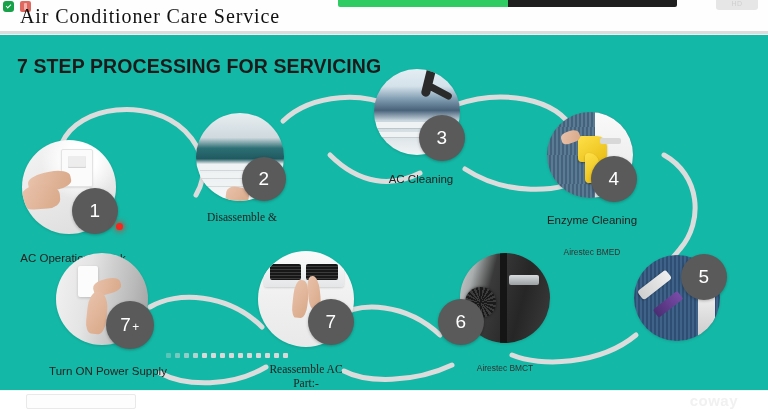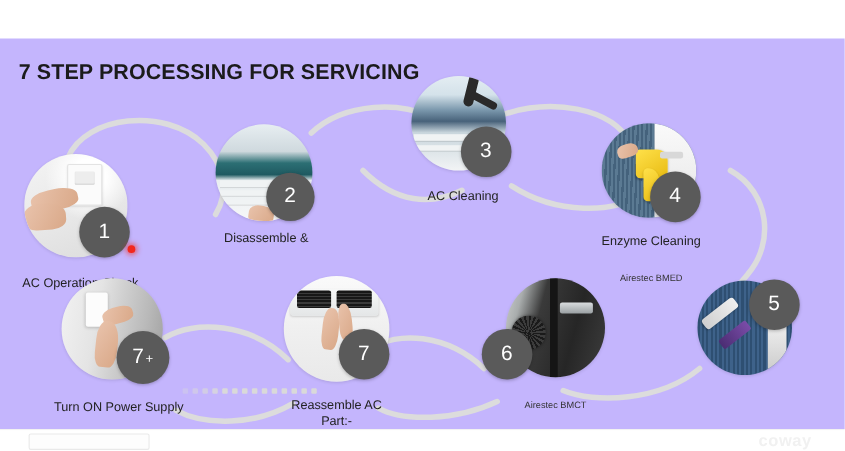--- a/index.html
+++ b/index.html
@@ -39,21 +39,21 @@
   }
   .site-title {
     position:absolute; left:20px; top:5px;
     font-family:"Liberation Serif", serif;
     font-size:20px; color:#111; letter-spacing:.9px; white-space:nowrap;
   }
   .chrome-rule { position:absolute; left:0; top:31px; width:768px; height:3px; background:#dcdcdc; }
   .chrome-rule2{ position:absolute; left:0; top:34px; width:768px; height:1px; background:#f0f0f0; }
 
   
-  .slide { position:absolute; left:0; top:35px; width:768px; height:355px; background:#c4b5fd; overflow:hidden; }
+  .slide { position:absolute; left:0; top:35px; width:768px; height:355px; background:#14b8a6; overflow:hidden; }
   .slide-title {
     position:absolute; left:17px; top:20px;
     font-size:19.5px; font-weight:bold; color:#1b1b1b; letter-spacing:.1px;
   }
 
   
   .ribbons { position:absolute; left:0; top:0; width:768px; height:355px; }
 
   
   .step { position:absolute; }
@@ -73,21 +73,21 @@
   }
   .badge .plus { font-size:12px; align-self:center; margin-left:1px; margin-top:3px; }
   .dot-red {
     position:absolute; width:7px; height:7px; border-radius:50%;
     background:#f2281e; box-shadow:0 0 5px 2px rgba(242,40,30,.55);
   }
   .caption {
     position:absolute; text-align:center; color:#222; font-size:11.5px; line-height:13.5px;
     white-space:nowrap;
   }
-  .caption.wrap { white-space:normal; }
+  .caption.wrap { white-space:normal;font-family:Liberation Serif, serif; }
   .subcaption { position:absolute; text-align:center; color:#333; font-size:8.4px; white-space:nowrap; }
 
   
   .p-switch-white {
     background:
       radial-gradient(circle at 62% 22%, #ffffff 0 17%, rgba(255,255,255,0) 42%),
       linear-gradient(160deg,#f4f4f4 0%, #e8e8e8 55%, #dcdcdc 100%);
   }
   .sw-plate{ position:absolute; left:42%; top:10%; width:34%; height:40%; background:#fbfbfb; border:1px solid #e3e3e3; border-radius:2px; box-shadow:0 1px 2px rgba(0,0,0,.10);}
   .sw-rocker{ position:absolute; left:49%; top:17%; width:19%; height:13%; background:#ededed; border-radius:1px; box-shadow:inset 0 -1px 1px rgba(0,0,0,.12);}
@@ -147,20 +147,38 @@
   
   .bottombar { position:absolute; left:0; top:390px; width:768px; height:20px; background:#fff; border-top:1px solid #f2f2f2; }
   .bb-btn { position:absolute; left:26px; top:3px; width:110px; height:15px; border:1px solid #e9e9e9; border-radius:2px; background:#fdfdfd; }
   .watermark { position:absolute; right:30px; top:1px; font-size:15px; font-weight:bold; color:#f1f1f1; letter-spacing:.5px; }
 </style>
 </head>
 <body>
 
 <div id="root">
 
+  <div class="chrome">
+    <div class="chrome-icons">
+      <span class="ico-sq ico-green"></span>
+      <span class="ico-sq ico-red"></span>
+    </div>
+
+    <div class="pill-bar">
+      <div class="pill-green"></div>
+      <div class="pill-dark"></div>
+    </div>
+
+    <div class="chip-right">HD</div>
+
+    <div class="site-title">Air Conditioner Care Service</div>
+
+    <div class="chrome-rule"></div>
+    <div class="chrome-rule2"></div>
+  </div>
 
   <div class="slide">
 
     <div class="slide-title">7 STEP PROCESSING FOR SERVICING</div>
 
     <svg class="ribbons" viewBox="0 0 768 355" preserveAspectRatio="none">
       <g fill="none" stroke="#dcdcdc" stroke-width="5" stroke-linecap="round">
 
         <path d="M62,108 C78,70 150,62 185,96 C205,116 208,140 196,160"></path>
 

